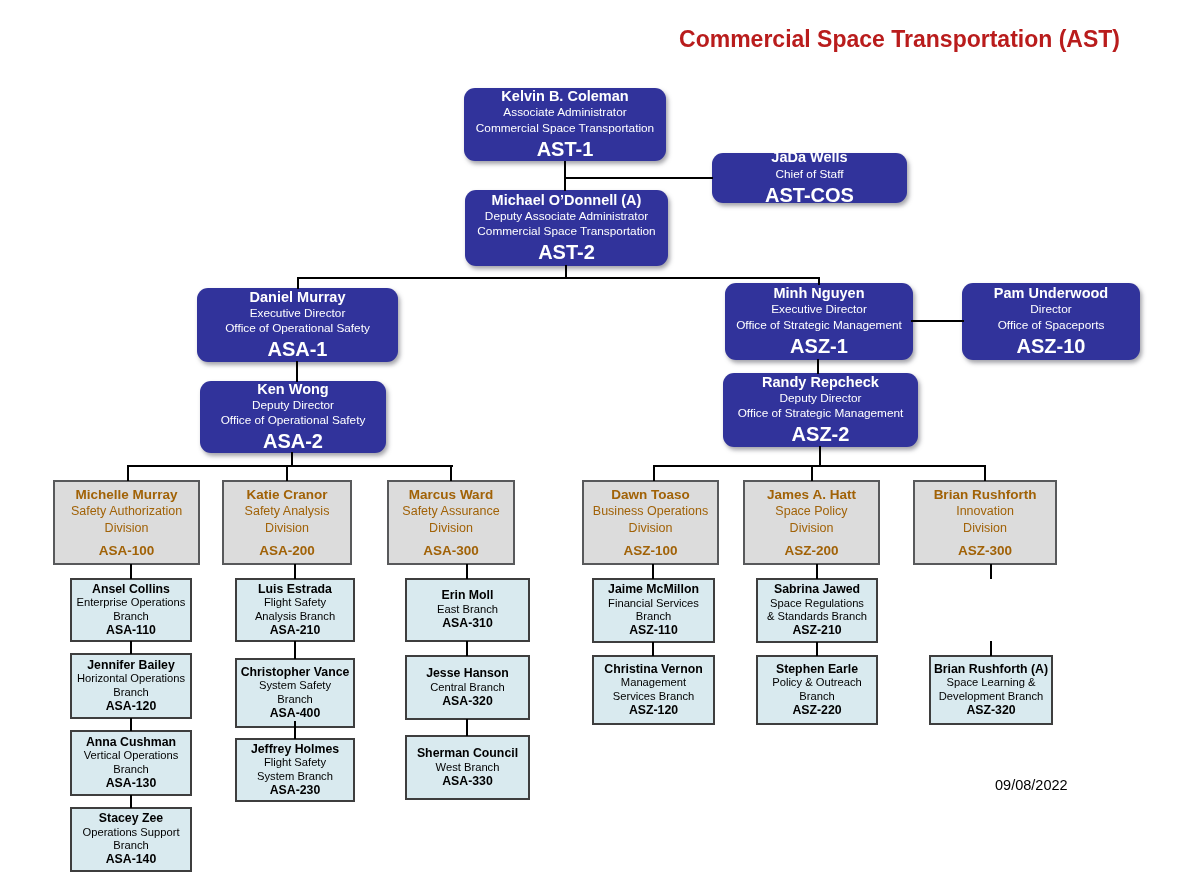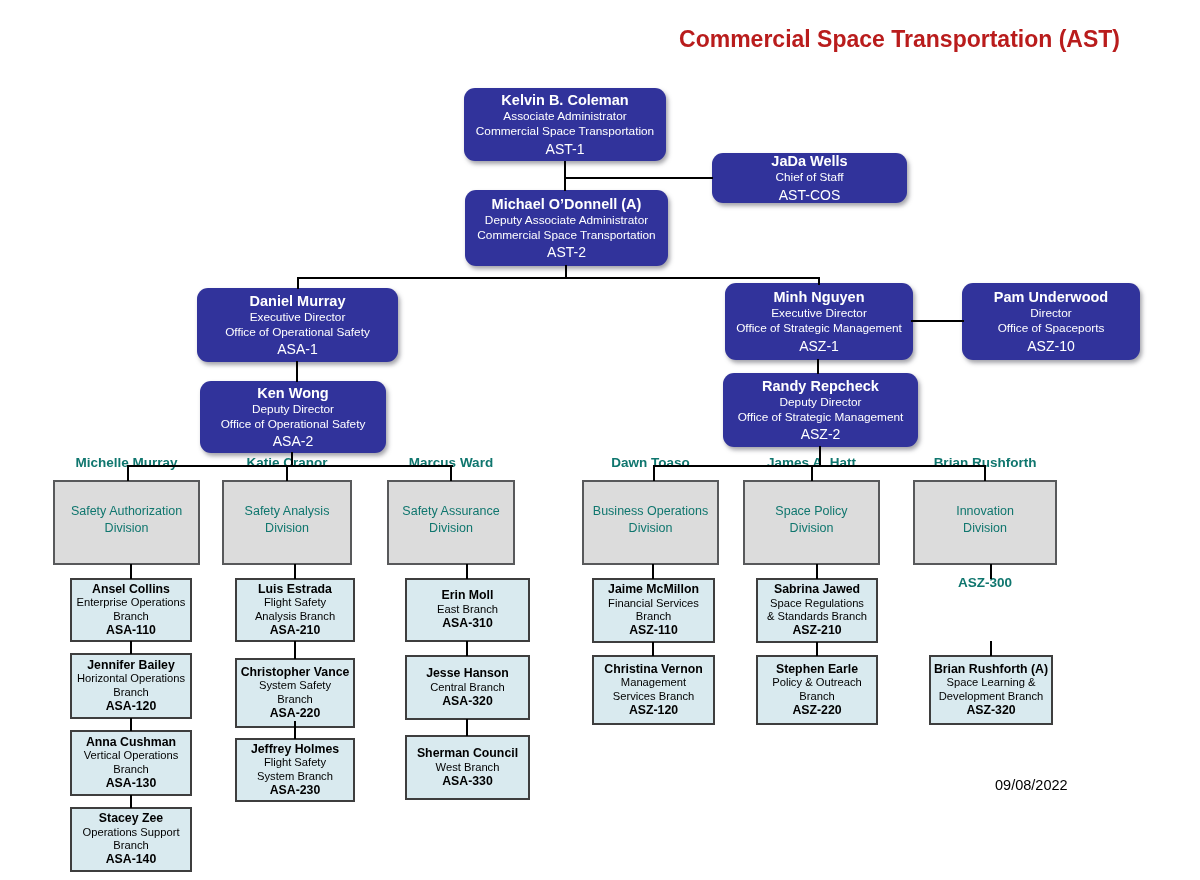--- a/index.html
+++ b/index.html
@@ -19,23 +19,23 @@
     display:flex; flex-direction:column; justify-content:center; align-items:center;
     text-align:center;
   }
   .blue {
     background:#31339B; color:#ffffff; border-radius:11px;
     box-shadow:2px 3px 4px rgba(90,90,100,0.55);
     padding:3px 3px;
   }
   .blue .nm { font-weight:bold; font-size:14.5px; line-height:1.25; }
   .blue .bd { font-size:11.8px; line-height:1.28; white-space:pre-line; }
-  .blue .cd { font-weight:normal; font-size:14px; line-height:1.3; }
+  .blue .cd { font-weight:bold; font-size:20px; line-height:1.3; }
   .gray {
-    background:#DCDCDC; border:2px solid #58595B; color:#0f766e; padding:2px;gap:32px;
+    background:#DCDCDC; border:2px solid #58595B; color:#a16207; padding:2px;
   }
   .gray .nm { font-weight:bold; font-size:13.5px; line-height:1.3; }
   .gray .bd { font-size:12.5px; line-height:1.3; white-space:pre-line; }
   .gray .cd { font-weight:bold; font-size:13.5px; line-height:1.3;margin-top:6px; }
   .lblue {
     background:#D9EAEF; border:2px solid #3E3E3E; color:#000; padding:1px;
   }
   .lblue .nm { font-weight:bold; font-size:12.3px; line-height:1.2; }
   .lblue .bd { font-size:11.2px; line-height:1.18; white-space:pre-line; }
   .lblue .cd { font-weight:bold; font-size:12.3px; line-height:1.25; }
@@ -168,21 +168,21 @@
   <div class="box lblue" style="left:235px;top:578px;width:120px;height:64px">
     <div class="nm">Luis Estrada</div>
     <div class="bd">Flight Safety
 Analysis Branch</div>
     <div class="cd">ASA-210</div>
   </div>
   <div class="box lblue" style="left:235px;top:658px;width:120px;height:70px">
     <div class="nm">Christopher Vance</div>
     <div class="bd">System Safety
 Branch</div>
-    <div class="cd">ASA-220</div>
+    <div class="cd">ASA-400</div>
   </div>
   <div class="box lblue" style="left:235px;top:738px;width:120px;height:64px">
     <div class="nm">Jeffrey Holmes</div>
     <div class="bd">Flight Safety
 System Branch</div>
     <div class="cd">ASA-230</div>
   </div>
 
   <div class="box lblue" style="left:405px;top:578px;width:125px;height:64px">
     <div class="nm">Erin Moll</div>

